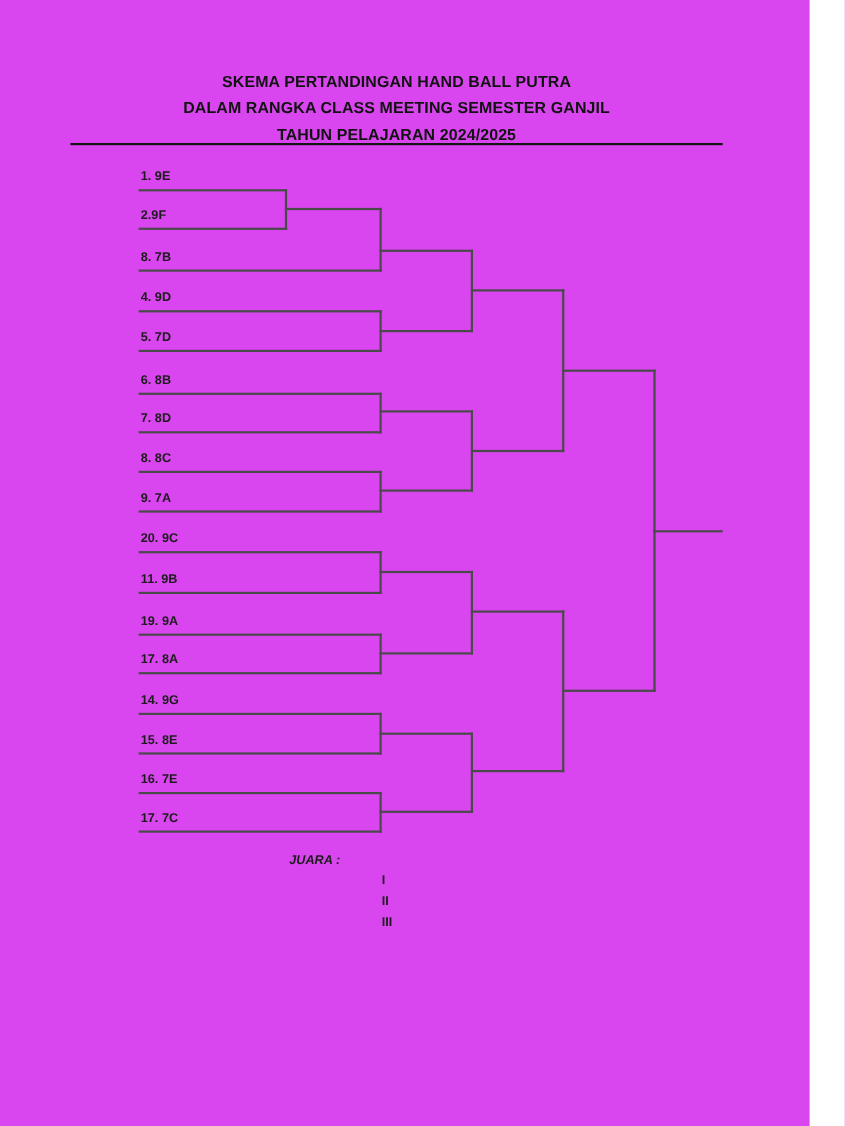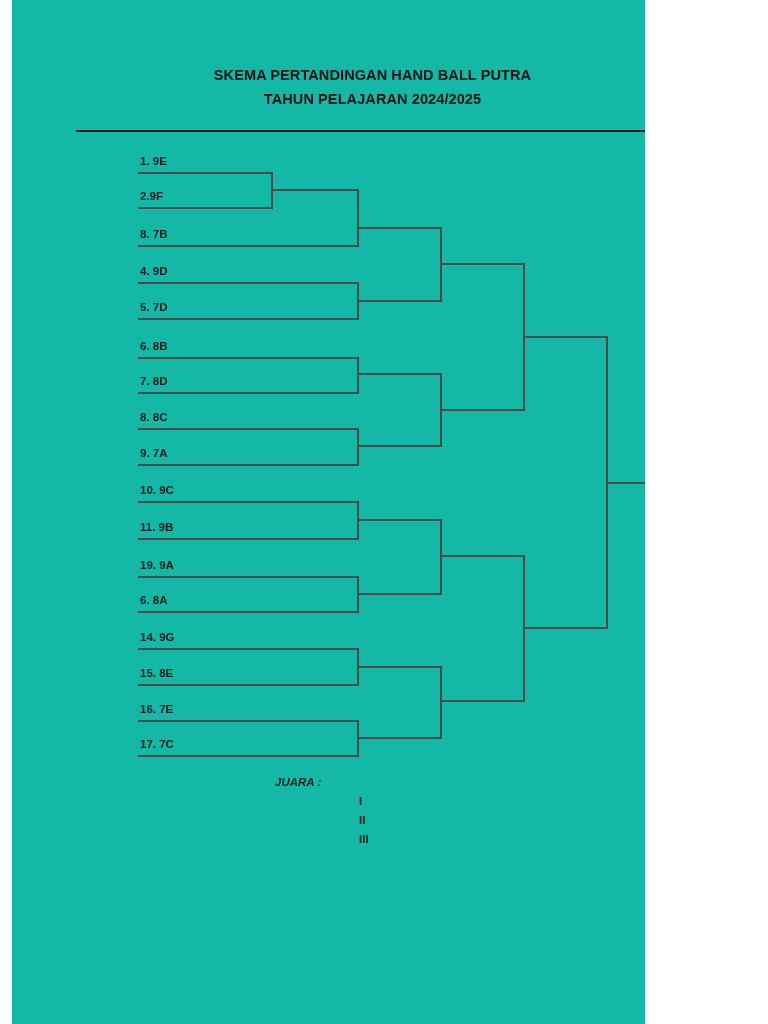--- a/index.html
+++ b/index.html
@@ -3,24 +3,23 @@
 <meta charset="utf-8">
 <style>
   html, body { margin: 0; padding: 0; }
   body {
     width: 768px; height: 1024px;
     background: #ffffff;
     font-family: "Liberation Sans", sans-serif;
   }
   .page {
     position: relative;
-    width: 633px; height: 1024px;
-    background: #14b8a6;
+    width: 736px; height: 1024px;
+    background: #d946ef;
     overflow: hidden;
-    margin-left: 12px;
   }
   .title-block {
     position: absolute;
     left: 64px; top: 63px; width: 593px;
     text-align: center;
     font-weight: 700;
     font-size: 14.5px;
     line-height: 24px;
     color: #121212;
     letter-spacing: 0.1px;
@@ -56,37 +55,38 @@
     color: #1c1c1c;
   }
 </style>
 </head>
 <body>
 
 <div class="page">
 
   <div class="title-block">
     <div>SKEMA PERTANDINGAN HAND BALL PUTRA</div>
+    <div>DALAM RANGKA CLASS MEETING SEMESTER GANJIL</div>
     <div>TAHUN PELAJARAN 2024/2025</div>
   </div>
   <div class="title-rule"></div>
 
   <div class="team" style="top:155px">1. 9E</div>
   <div class="team" style="top:190px">2.9F</div>
   <div class="team" style="top:228px">8. 7B</div>
   <div class="team" style="top:265px">4. 9D</div>
   <div class="team" style="top:301px">5. 7D</div>
   <div class="team" style="top:340px">6. 8B</div>
   <div class="team" style="top:375px">7. 8D</div>
   <div class="team" style="top:411px">8. 8C</div>
   <div class="team" style="top:447px">9. 7A</div>
-  <div class="team" style="top:484px">10. 9C</div>
+  <div class="team" style="top:484px">20. 9C</div>
   <div class="team" style="top:521px">11. 9B</div>
   <div class="team" style="top:559px">19. 9A</div>
-  <div class="team" style="top:594px">6. 8A</div>
+  <div class="team" style="top:594px">17. 8A</div>
   <div class="team" style="top:631px">14. 9G</div>
   <div class="team" style="top:667px">15. 8E</div>
   <div class="team" style="top:703px">16. 7E</div>
   <div class="team" style="top:738px">17. 7C</div>
 
   <div class="hl" style="left:126px; top:172px; width:135px"></div>
   <div class="hl" style="left:126px; top:207px; width:135px"></div>
   <div class="hl" style="left:126px; top:245px; width:221px"></div>
   <div class="hl" style="left:126px; top:282px; width:221px"></div>
   <div class="hl" style="left:126px; top:318px; width:221px"></div>

